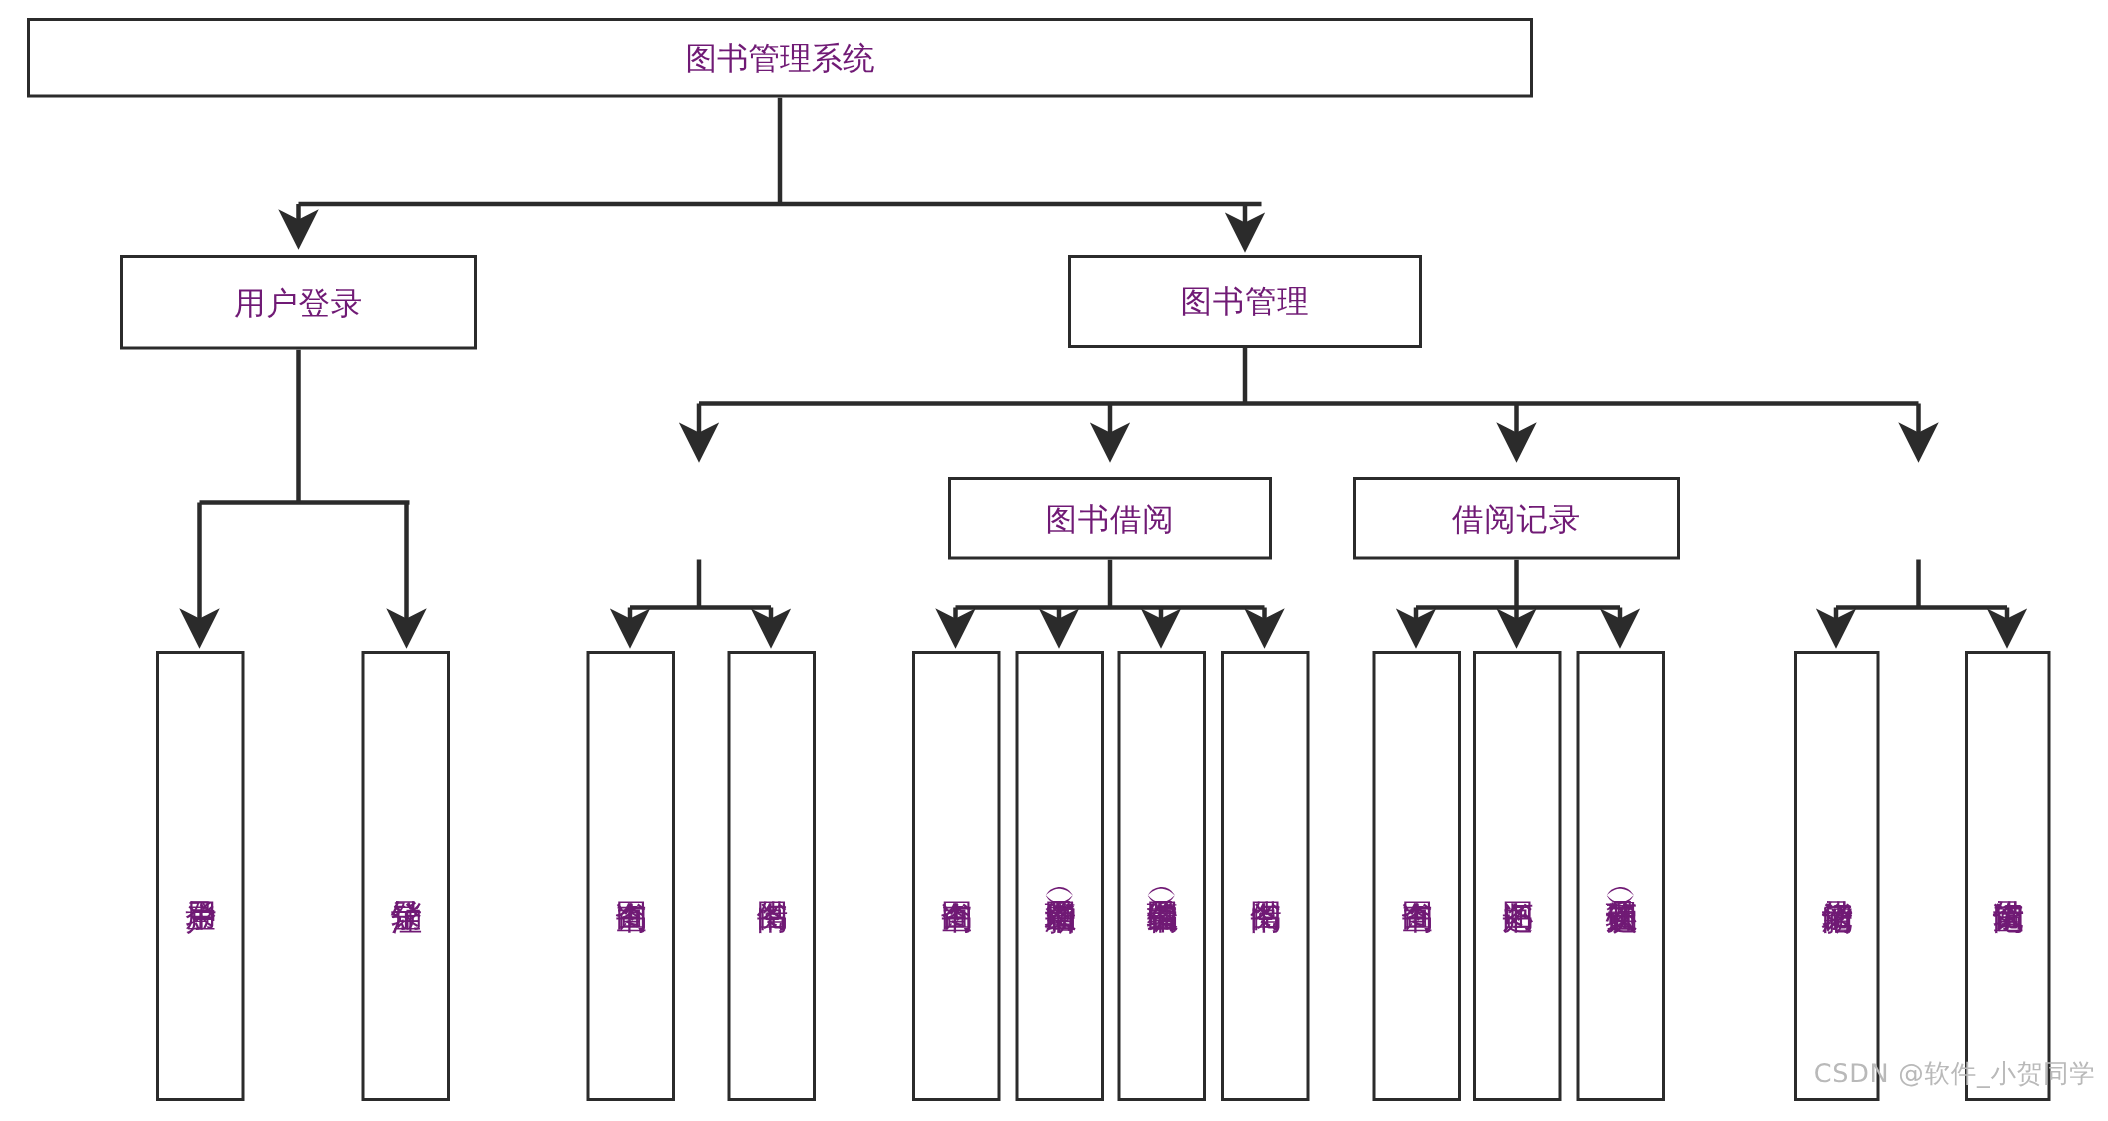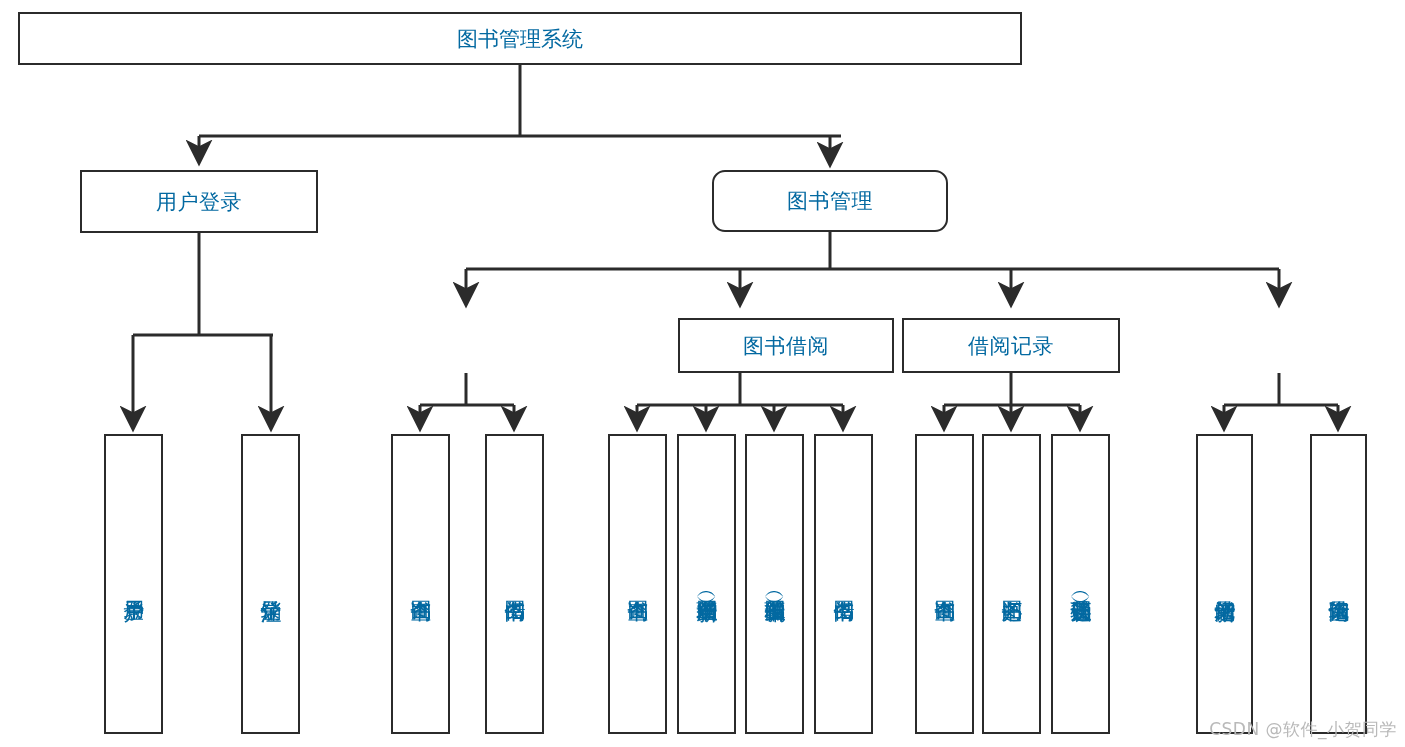--- a/index.html
+++ b/index.html
@@ -26,21 +26,21 @@
     height: 747px;
   }
   .node {
     position: absolute;
     box-sizing: border-box;
     border: 2px solid #2b2b2b;
     background: #ffffff;
     display: flex;
     align-items: center;
     justify-content: center;
-    color: #0369a1;
+    color: #701a75;
   }
   .node.horizontal {
     font-size: 21px;
     letter-spacing: 0.5px;
   }
   .node.root {
     font-size: 21px;
   }
   .node.vertical {
     writing-mode: vertical-rl;
@@ -56,21 +56,21 @@
     display: block;
     text-align: center;
   }
   .node-label {
     display: block;
     text-align: center;
   }
   #watermark {
     position: absolute;
     right: 8px;
-    bottom: 6px;
+    bottom: 20px;
     font-size: 17px;
     color: #b9b9b9;
     letter-spacing: 0.5px;
     pointer-events: none;
     user-select: none;
   }
 </style>
 </head>
 <body>
 
@@ -126,25 +126,25 @@
     </g>
   </svg>
 
   <div class="node root" style="left:18px; top:12px; width:1004px; height:53px;">
     <span class="node-label">图书管理系统</span>
   </div>
 
   <div class="node horizontal" style="left:80px; top:170px; width:238px; height:63px;">
     <span class="node-label">用户登录</span>
   </div>
-  <div class="node horizontal" style="left:712px; top:170px; width:236px; height:62px;border-radius:13px;">
+  <div class="node horizontal" style="left:712px; top:170px; width:236px; height:62px;">
     <span class="node-label">图书管理</span>
   </div>
 
-  <div class="node horizontal" style="left:632px; top:318px; width:216px; height:55px;margin-left:46px;">
+  <div class="node horizontal" style="left:632px; top:318px; width:216px; height:55px;">
     <span class="node-label">图书借阅</span>
   </div>
   <div class="node horizontal" style="left:902px; top:318px; width:218px; height:55px;">
     <span class="node-label">借阅记录</span>
   </div>
 
   <div class="node vertical" style="left:104px; top:434px; width:59px; height:300px;">
     <span class="node-label">用户登录</span>
   </div>
   <div class="node vertical" style="left:241px; top:434px; width:59px; height:300px;">

